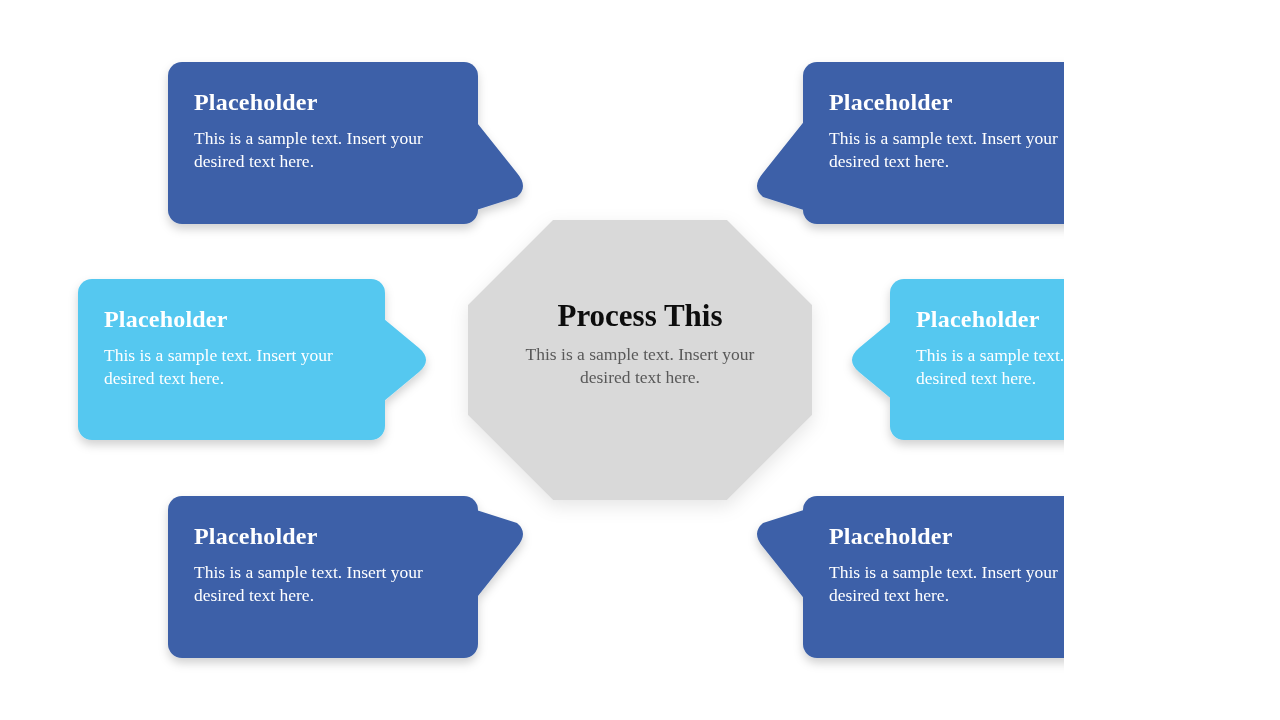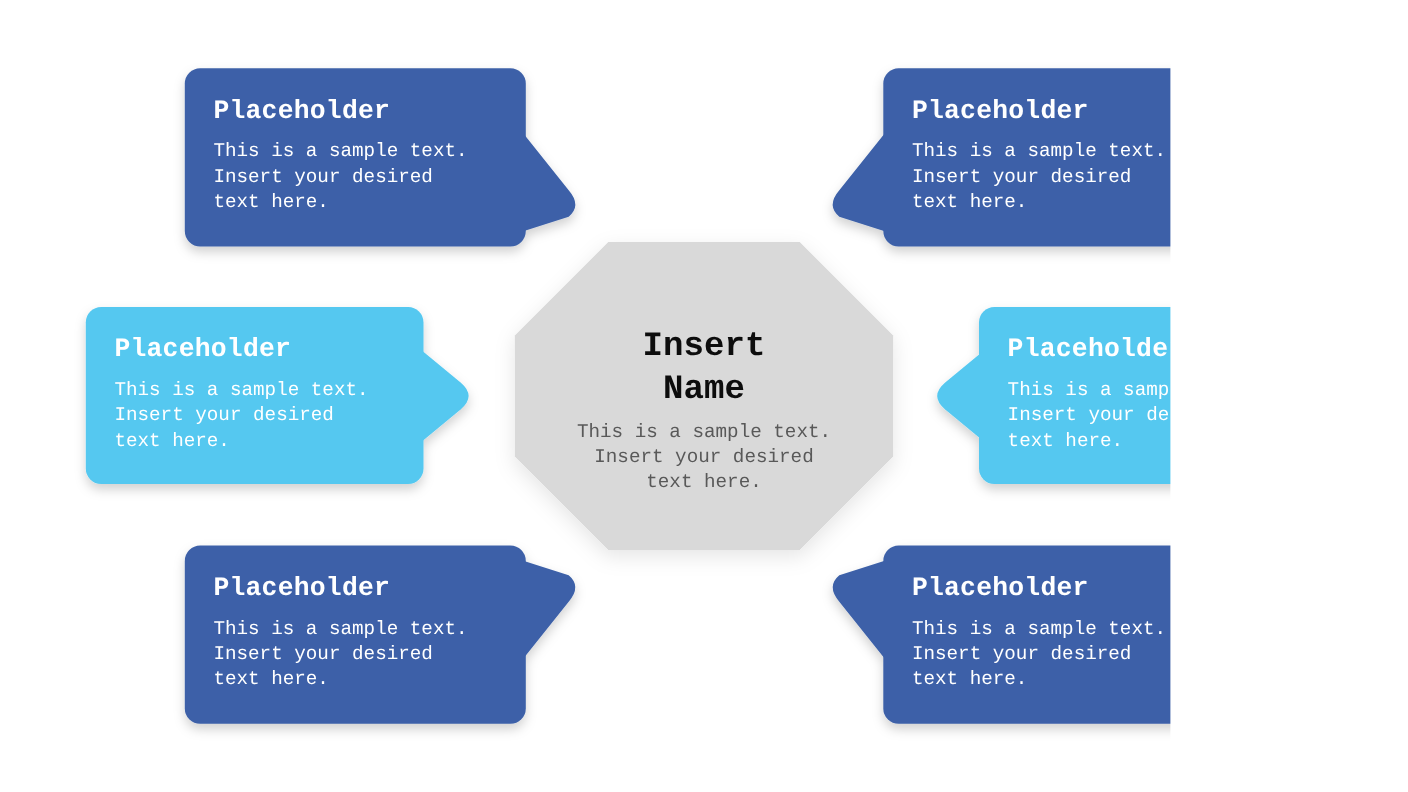--- a/index.html
+++ b/index.html
@@ -2,21 +2,21 @@
 <html><head>
 <meta charset="utf-8">
 <style>
   html, body { margin: 0; padding: 0; background: #ffffff; }
   .slide {
     position: relative;
     width: 1064px;
     height: 720px;
     background: #ffffff;
     overflow: hidden;
-    font-family: Liberation Mono, monospace;
+    font-family: Liberation Serif, serif;
   }
   .shapes-svg {
     position: absolute;
     left: 0; top: 0;
     width: 1280px; height: 720px;
     display: block;
   }
   .co-text {
     position: absolute;
     width: 250px;
@@ -139,17 +139,17 @@
     <div class="co-title">Placeholder</div>
     <div class="co-body">This is a sample text. Insert your desired text here.</div>
   </div>
 
   <div class="co-text pos-br">
     <div class="co-title">Placeholder</div>
     <div class="co-body">This is a sample text. Insert your desired text here.</div>
   </div>
 
   <div class="center-text">
-    <div class="center-title">Insert Name</div>
+    <div class="center-title">Process This</div>
     <div class="center-body">This is a sample text. Insert your desired text here.</div>
   </div>
 
 </div>
 
 </body></html>

